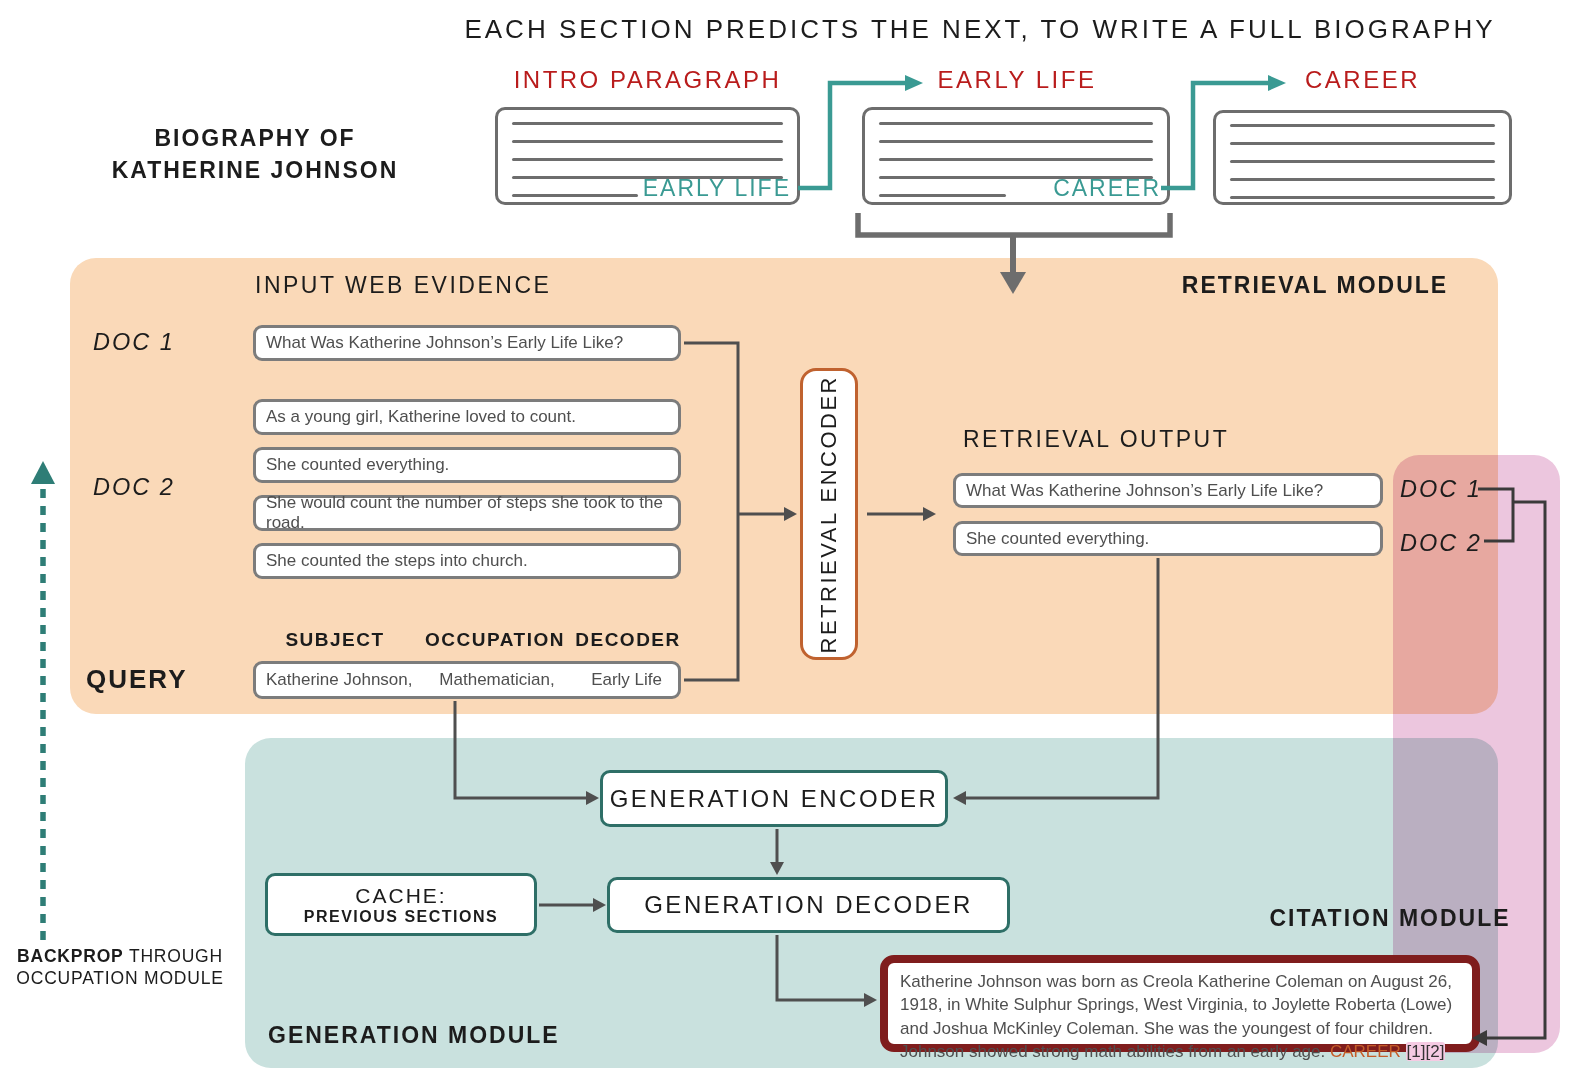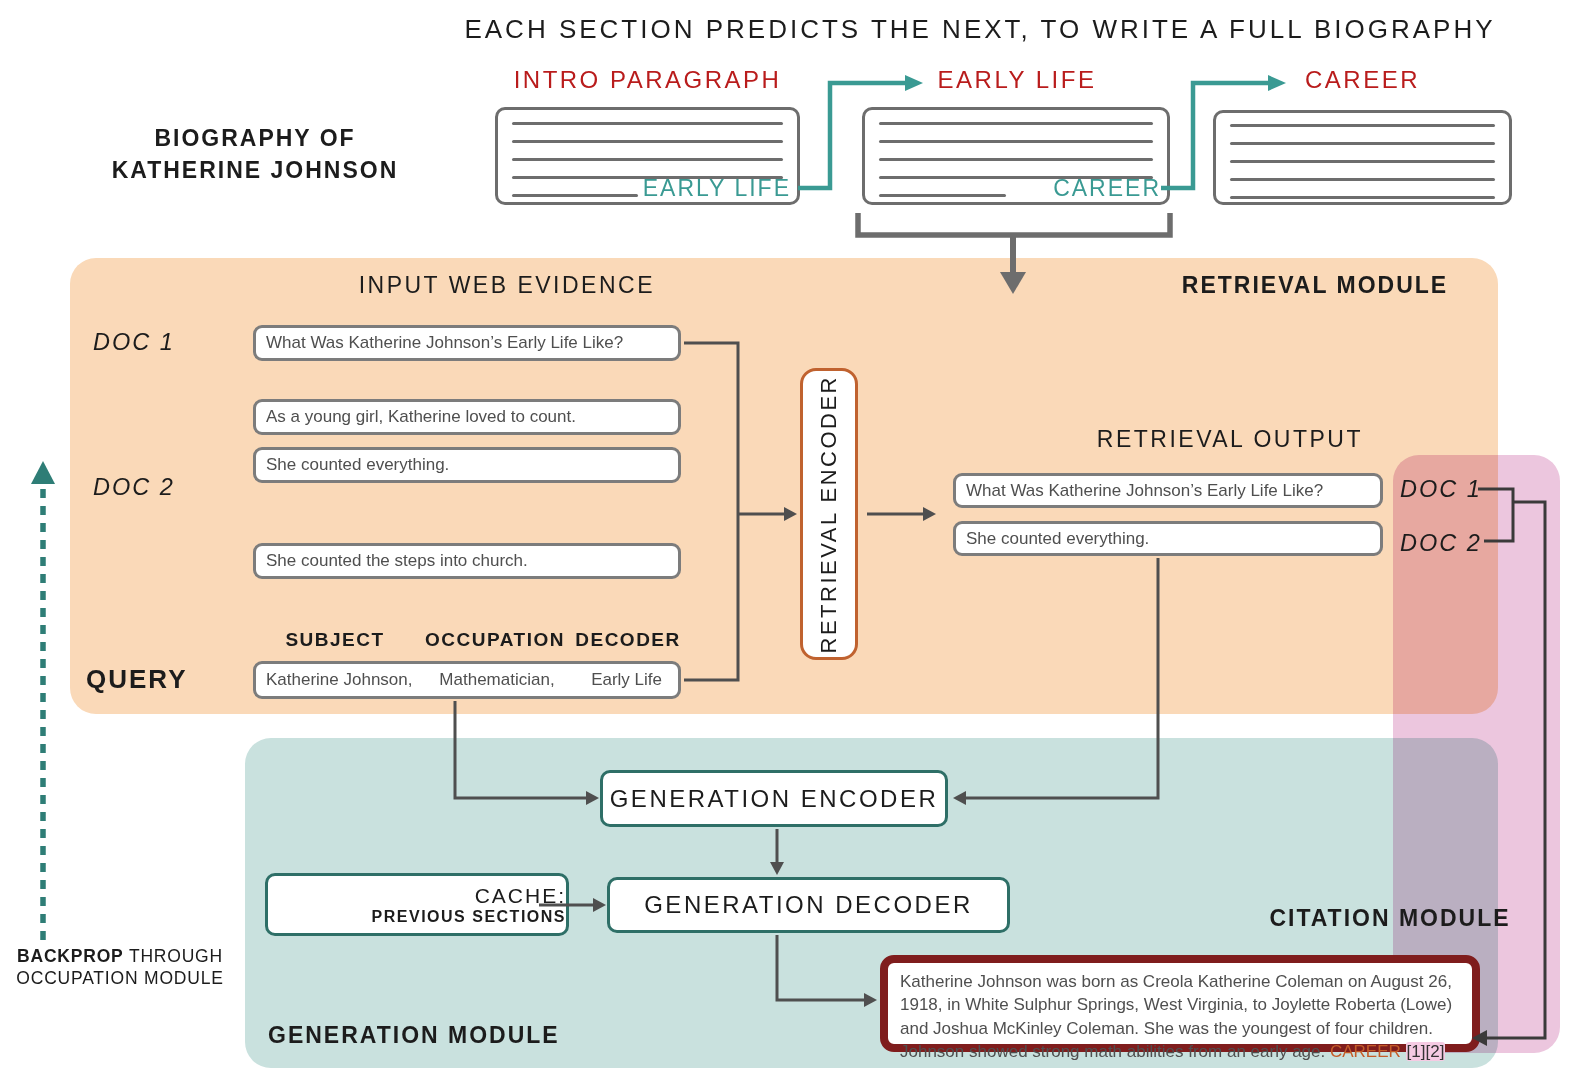--- a/index.html
+++ b/index.html
@@ -9,21 +9,21 @@
   }
   .abs{position:absolute;box-sizing:border-box;}
   
   .module{border-radius:26px;z-index:1;}
   .retrieval-module{left:70px;top:258px;width:1428px;height:456px;background:#FAD9B8;}
   .generation-module{left:245px;top:738px;width:1253px;height:330px;background:#C9E1DE;}
   .citation-module{left:1393px;top:455px;width:167px;height:598px;background:#ECC6DE;mix-blend-mode:multiply;z-index:2;}
   
   .h-top{font-size:26px;letter-spacing:3px;font-weight:500;text-align:center;z-index:4;}
   .h-module{font-size:23px;letter-spacing:2px;font-weight:700;z-index:4;}
-  .h-section{font-size:23px;letter-spacing:2.5px;font-weight:400;text-align:right;z-index:4;}
+  .h-section{font-size:23px;letter-spacing:2.5px;font-weight:400;text-align:left;z-index:4;}
   .bio-label{font-size:23px;font-weight:700;letter-spacing:2px;line-height:1.4;text-align:center;white-space:pre-line;z-index:4;}
   .doc-tag{font-size:23.5px;letter-spacing:2px;font-weight:400;z-index:4;font-style:italic;}
   .query-tag{font-size:26px;letter-spacing:2px;font-weight:700;z-index:4;}
   .card-label{font-size:24px;letter-spacing:2.5px;color:#b91c1c;text-align:center;z-index:4;}
   
   .doc-card{background:#fff;border:3px solid #6d6d6d;border-radius:10px;z-index:3;}
   .rule{position:absolute;left:14px;right:14px;height:3px;background:#6d6d6d;border-radius:2px;}
   .rule.short{right:auto;width:42%;}
   .card-teal{position:absolute;right:6px;bottom:0px;font-size:23px;letter-spacing:2px;color:#3A9A93;background:transparent;}
   
@@ -92,20 +92,21 @@
 
   <div class="abs h-section" style="left:255px;top:272px;width:400px;">INPUT WEB EVIDENCE</div>
   <div class="abs h-module" style="left:1160px;top:272px;width:310px;text-align:center;">RETRIEVAL MODULE</div>
 
   <div class="abs doc-tag" style="left:93px;top:329px;">DOC 1</div>
   <div class="abs sbox" style="left:253px;top:325px;width:428px;height:36px;">What Was Katherine Johnson’s Early Life Like?</div>
 
   <div class="abs doc-tag" style="left:93px;top:474px;">DOC 2</div>
   <div class="abs sbox" style="left:253px;top:399px;width:428px;height:36px;text-align:center;">As a young girl, Katherine loved to count.</div>
   <div class="abs sbox" style="left:253px;top:447px;width:428px;height:36px;">She counted everything.</div>
+  <div class="abs sbox" style="left:253px;top:495px;width:428px;height:36px;">She would count the number of steps she took to the road.</div>
   <div class="abs sbox" style="left:253px;top:543px;width:428px;height:36px;">She counted the steps into church.</div>
 
   <div class="abs q-head" style="left:335px;top:629px;">SUBJECT</div>
   <div class="abs q-head" style="left:495px;top:629px;">OCCUPATION</div>
   <div class="abs q-head" style="left:628px;top:629px;">DECODER</div>
   <div class="abs query-tag" style="left:86px;top:664px;">QUERY</div>
   <div class="abs sbox" style="left:253px;top:661px;width:428px;height:38px;padding-left:0;">
     <span class="qv" style="left:10px;">Katherine Johnson,</span>
     <span class="qv" style="left:241px;transform:translateX(-50%);">Mathematician,</span>
     <span class="qv" style="right:16px;">Early Life</span>
@@ -122,21 +123,21 @@
   <div class="abs doc-tag" style="left:1400px;top:476px;">DOC 1</div>
   <div class="abs doc-tag" style="left:1400px;top:530px;">DOC 2</div>
   <div class="abs h-module" style="left:1240px;top:905px;width:300px;text-align:center;">CITATION MODULE</div>
 
   <div class="abs g-box" style="left:600px;top:770px;width:348px;height:57px;">
     <span>GENERATION ENCODER</span>
   </div>
   <div class="abs g-box" style="left:607px;top:877px;width:403px;height:56px;">
     <span>GENERATION DECODER</span>
   </div>
-  <div class="abs cache-box" style="left:265px;top:873px;width:304px;height:63px;align-items:flex-end;">
+  <div class="abs cache-box" style="left:265px;top:873px;width:272px;height:63px;">
     <span class="cache-l1">CACHE:</span>
     <span class="cache-l2">PREVIOUS SECTIONS</span>
   </div>
   <div class="abs h-module" style="left:268px;top:1022px;width:400px;">GENERATION MODULE</div>
 
   <div class="abs gen-text" style="left:880px;top:955px;width:600px;height:97px;">
     <span>Katherine Johnson was born as Creola Katherine Coleman on August 26, 1918, in White Sulphur Springs, West Virginia, to Joylette Roberta (Lowe) and Joshua McKinley Coleman. She was the youngest of four children. Johnson showed strong math abilities from an early age. </span><span class="tag">CAREER</span> <span class="cite">[1][2]</span>
   </div>
 
   <div class="abs backprop-label" style="left:0px;top:946px;width:240px;"><b>BACKPROP</b><span> THROUGH

